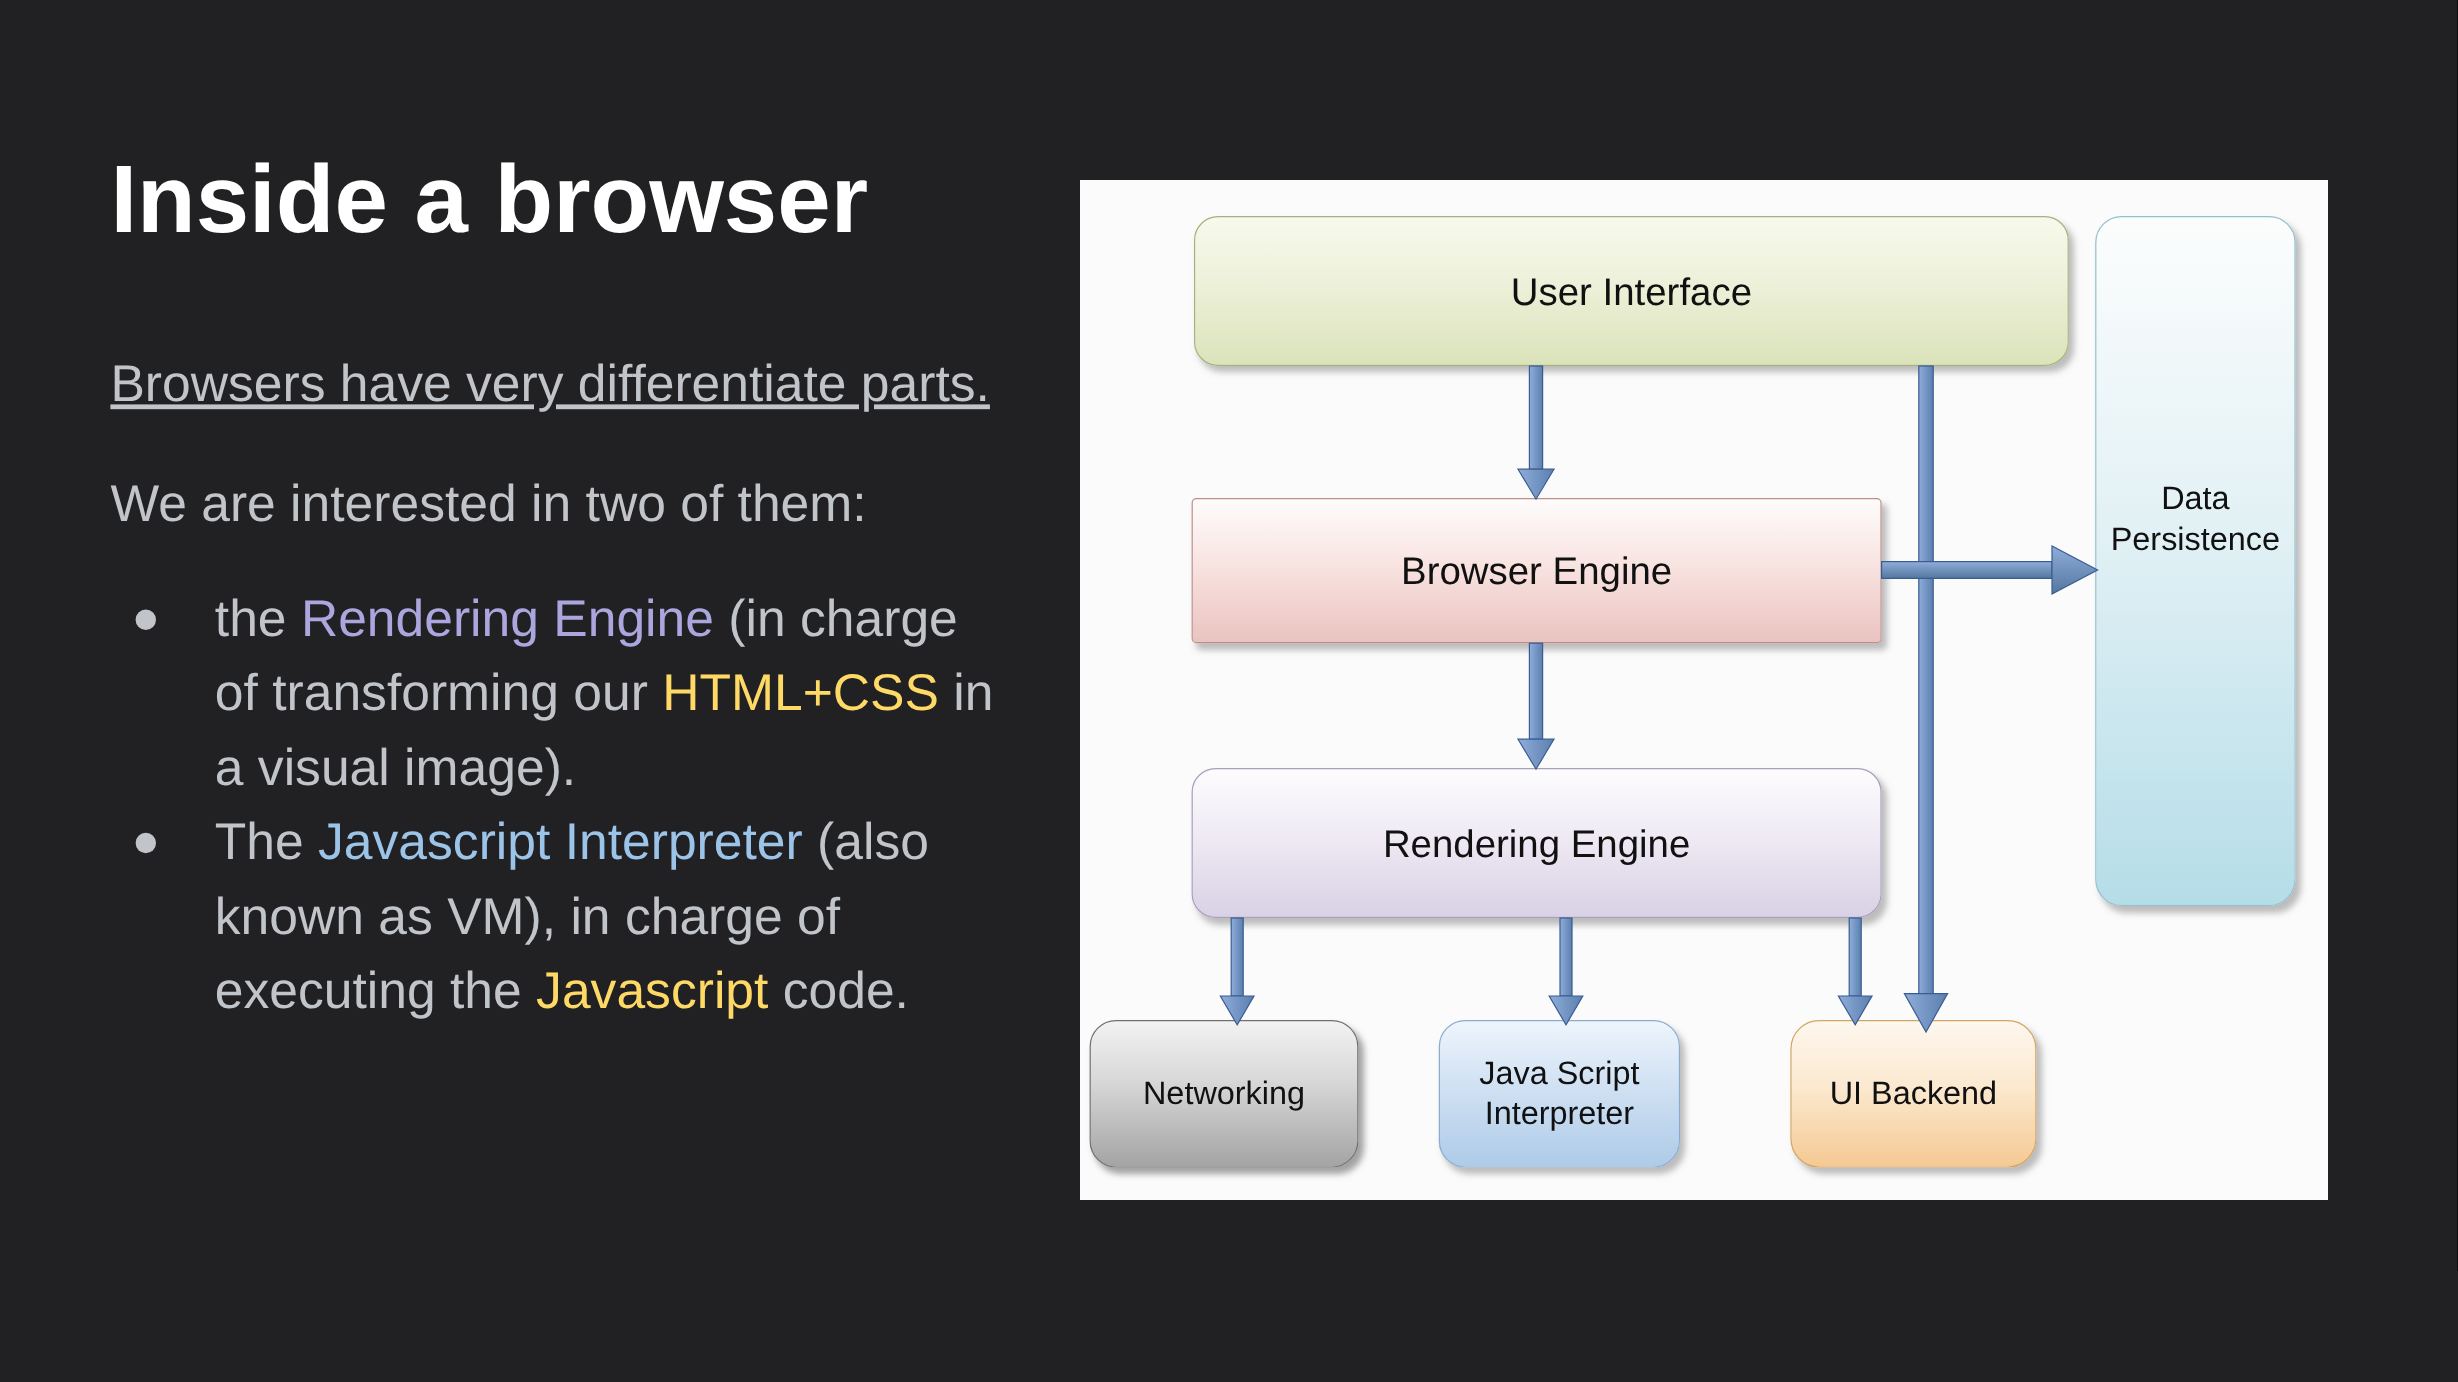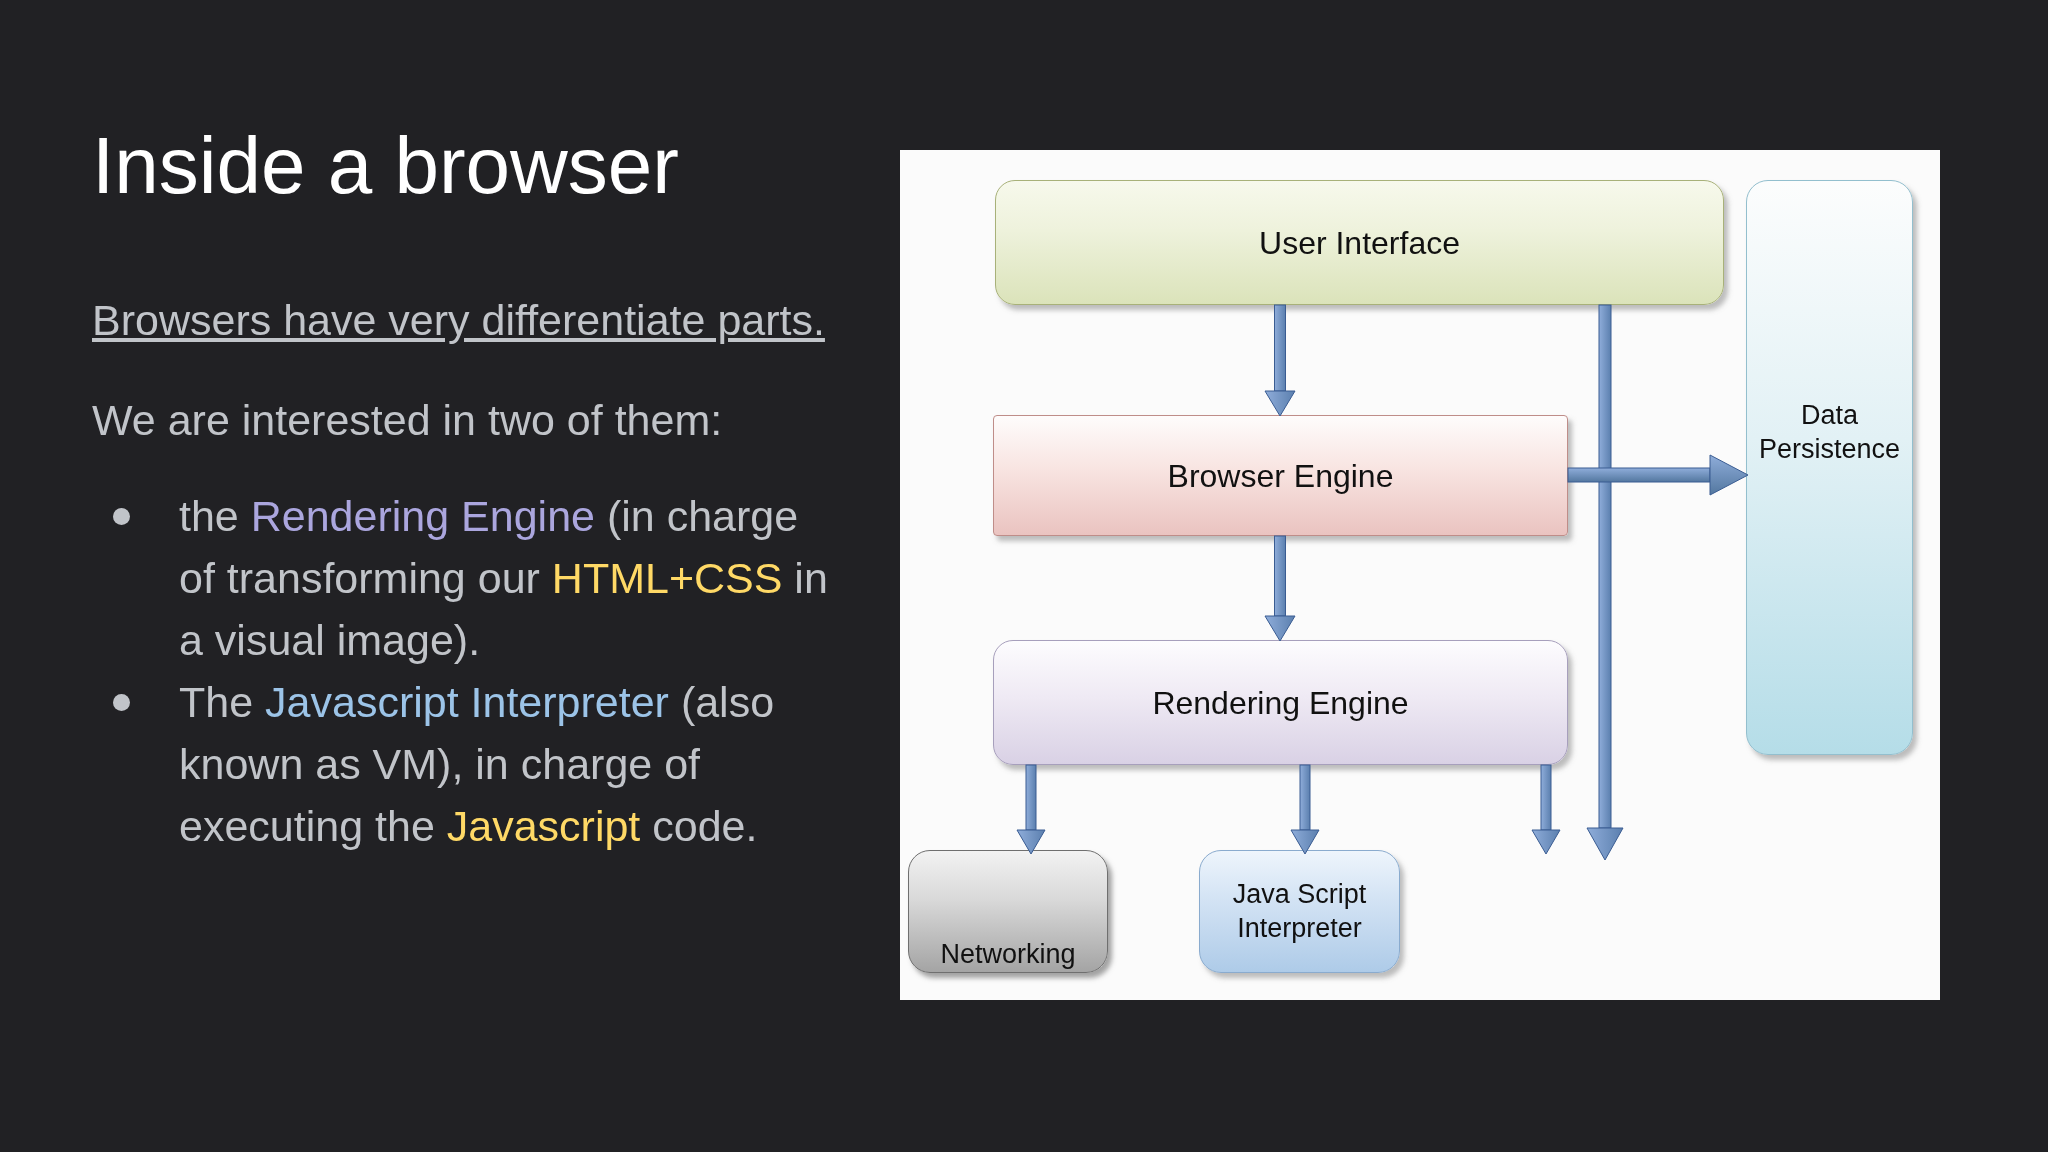--- a/index.html
+++ b/index.html
@@ -22,20 +22,21 @@
   html,body{background:#000;}
   .stage{
     position:relative;width:2048px;height:1152px;overflow:hidden;
     background:var(--c-background);
     font-family:"Liberation Sans",sans-serif;
   }
   .title{
     position:absolute;left:92px;top:122px;
     font-size:80px;line-height:1.1;color:var(--c-title-text);
     white-space:nowrap;
+    font-weight:bold;
   }
   .para{
     position:absolute;left:92px;
     font-size:43px;line-height:1.25;color:var(--c-body-text);
     white-space:nowrap;
   }
   .p1{top:294px;text-decoration:underline;}
   .p2{top:394px;}
   .bullets{
     position:absolute;left:76px;top:485px;width:840px;list-style:none;
@@ -71,25 +72,24 @@
     left:93px;top:265px;width:575px;height:121px;border-radius:4px;
     border:1px solid #bf8d89;font-size:32px;
     background:linear-gradient(180deg,#fefcfc 0%,#f8e4e1 45%,var(--c-node-browser-engine) 100%);
   }
   .node-re{
     left:93px;top:490px;width:575px;height:125px;border-radius:20px;
     border:1px solid #a79fbc;font-size:32px;
     background:linear-gradient(180deg,#fdfcfe 0%,#efeaf4 45%,var(--c-node-rendering-engine) 100%);
   }
   .node-net{
-    left:8px;top:700px;width:200px;height:123px;border-radius:22px;
+    left:8px;top:700px;width:224px;height:123px;border-radius:22px;
     border:1px solid #6f6f6f;font-size:27px;
     background:linear-gradient(180deg,#f2f2f2 0%,#d9d9d9 40%,var(--c-node-networking) 100%);
     box-shadow:4px 5px 5px rgba(90,90,90,.55);
-    align-items:flex-end;
   }
   .node-js{
     left:299px;top:700px;width:201px;height:123px;border-radius:22px;
     border:1px solid #8aabce;font-size:27px;
     background:linear-gradient(180deg,#eef5fc 0%,#d3e3f4 40%,var(--c-node-js-interpreter) 100%);
   }
   .node-uib{
     left:592px;top:700px;width:205px;height:123px;border-radius:24px;
     border:1px solid #d3a463;font-size:27px;
     background:linear-gradient(180deg,#fdf7ee 0%,#fbe9d0 45%,var(--c-node-ui-backend) 100%);
@@ -142,20 +142,23 @@
     <div class="node node-re">
       <div class="nlabel">Rendering Engine</div>
     </div>
     <div class="node node-net">
       <div class="nlabel">Networking</div>
     </div>
     <div class="node node-js">
       <div class="nlabel">Java Script
 Interpreter</div>
     </div>
+    <div class="node node-uib">
+      <div class="nlabel">UI Backend</div>
+    </div>
     <div class="node node-dp">
       <div class="nlabel">Data
 Persistence</div>
     </div>
 
     <svg class="arrow-layer" width="1040" height="850" viewBox="0 0 1040 850">
       <defs>
         <linearGradient id="gv" x1="0" y1="0" x2="1" y2="0">
           <stop offset="0" stop-color="#8fadda"></stop>
           <stop offset="1" stop-color="#5b7fae"></stop>

